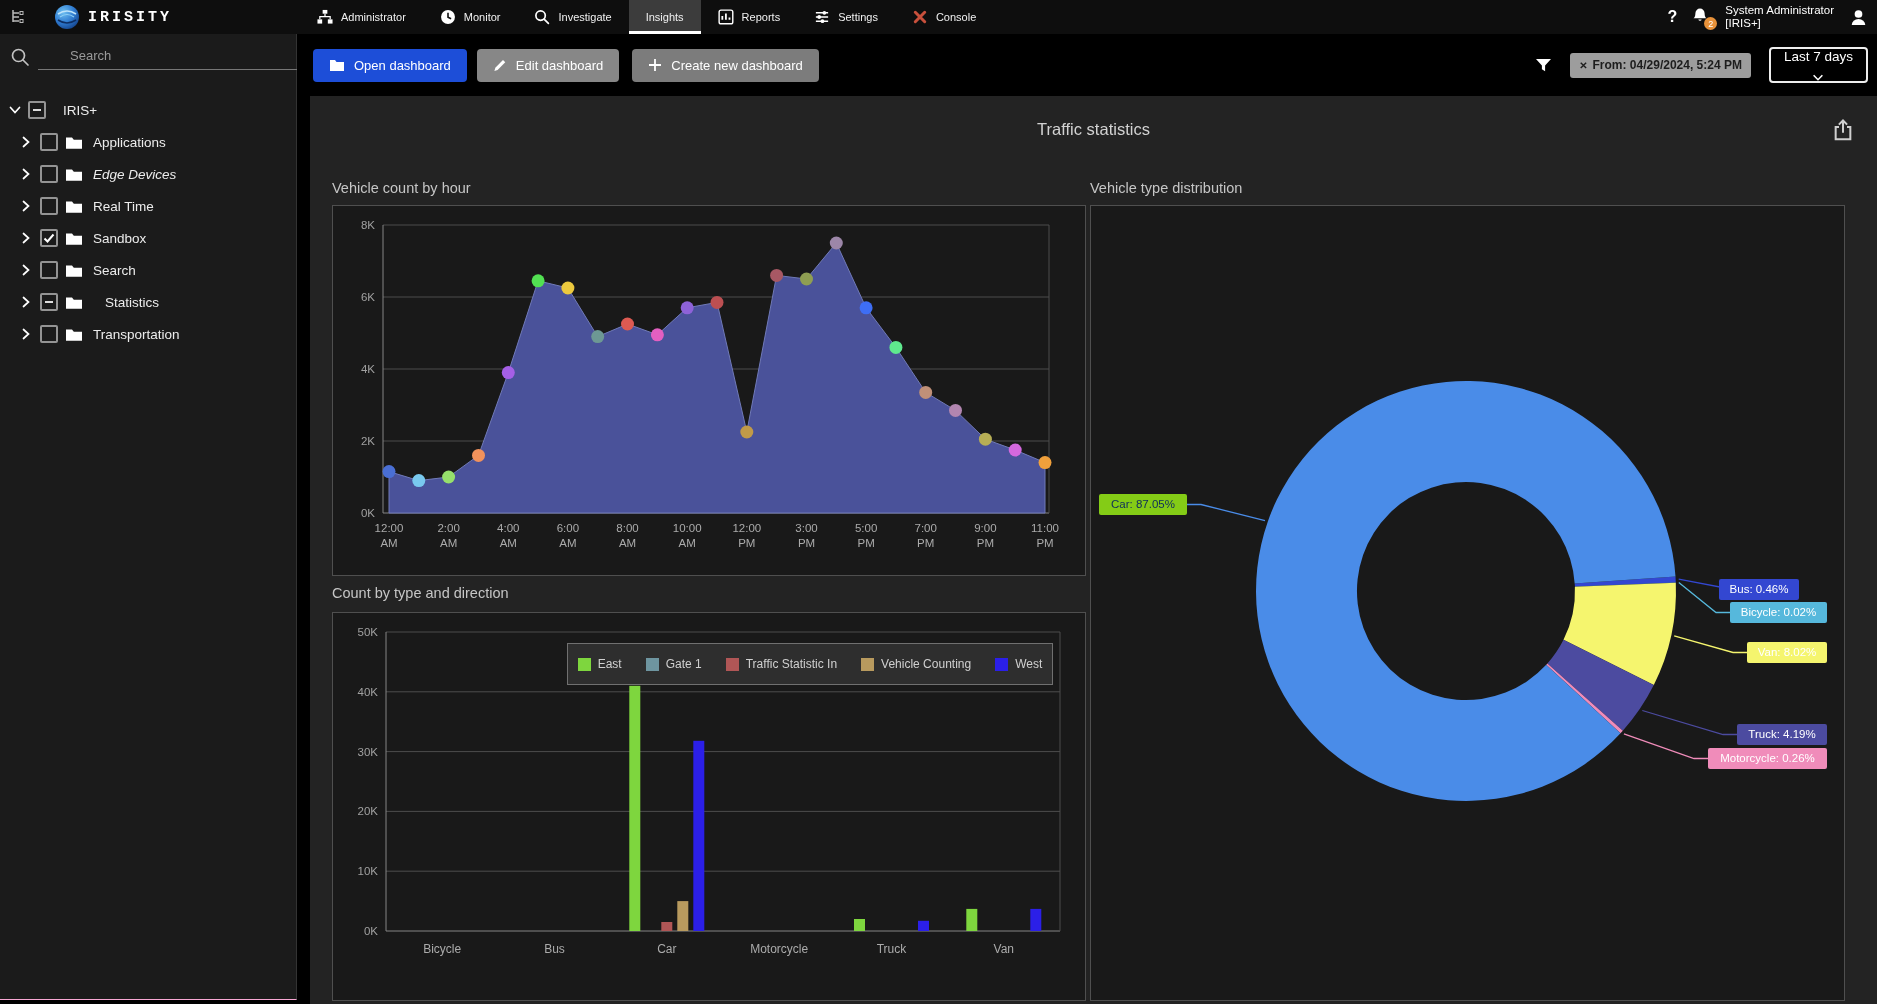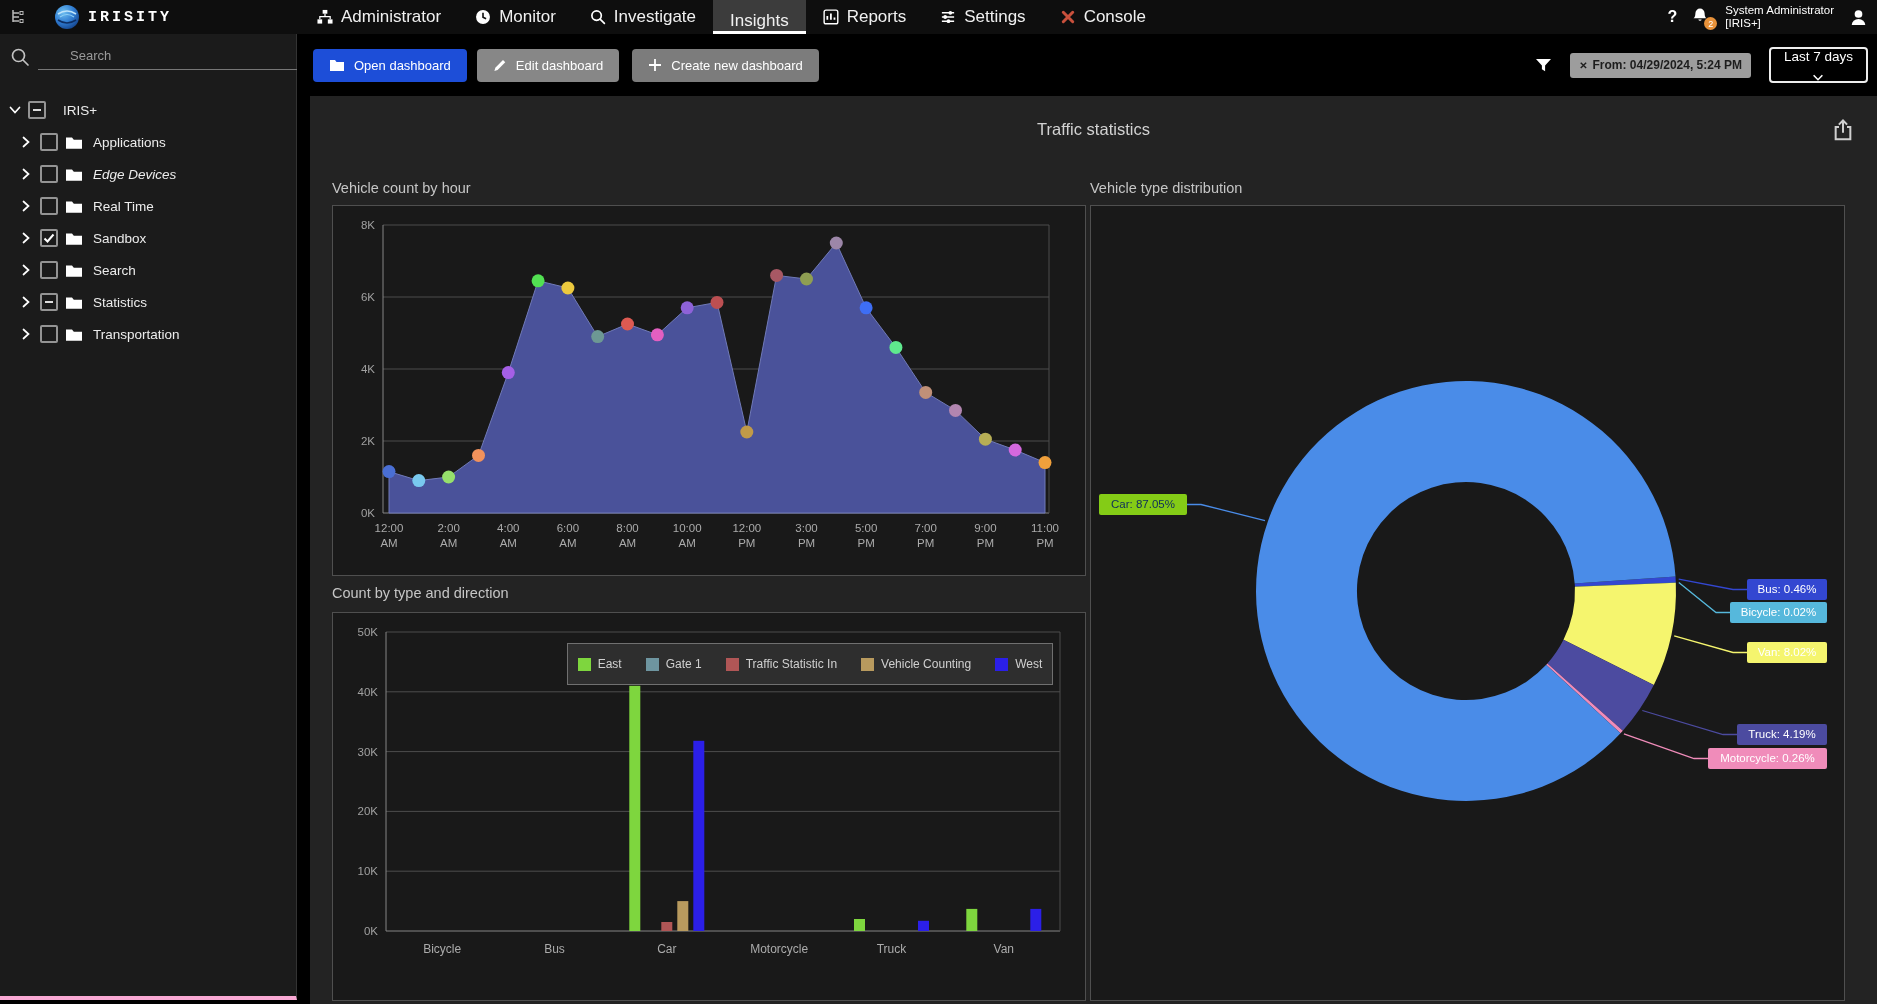--- a/index.html
+++ b/index.html
@@ -8,29 +8,29 @@
     background:#000;font-family:"Liberation Sans",sans-serif;
     -webkit-font-smoothing:antialiased;color:#ddd;
   }
   
   #topnav{position:absolute;left:0;top:0;width:1877px;height:34px;background:#0e0e0e;display:flex;align-items:center;z-index:5;}
   #nav-left{display:flex;align-items:center;gap:0;}
   #tree-rail-icon{margin-left:10px;width:18px;height:18px;}
   #logo{margin-left:26px;width:26px;height:26px;}
   #brand{margin-left:8px;font-family:"Liberation Mono",monospace;font-weight:bold;font-size:15px;letter-spacing:3px;color:#fff;}
   #nav-menu{position:absolute;left:300px;top:0;height:34px;display:flex;align-items:stretch;}
-  .nav-item{display:flex;align-items:center;gap:8px;padding:0 17px;font-size:17px;color:#f0f0f0;cursor:pointer;position:relative;}
+  .nav-item{display:flex;align-items:center;gap:8px;padding:8px 17px;font-size:11px;color:#f0f0f0;cursor:pointer;position:relative;}
   .nav-item.active{background:#3c3c3c;border-bottom:3px solid #fff;padding-top:3px;flex-direction:column;}
   #nav-right{position:absolute;right:0;top:0;height:34px;display:flex;align-items:center;gap:14px;padding-right:8px;}
   #help-icon{font-size:16px;color:#fff;font-weight:bold;cursor:pointer;}
   #bell-wrap{position:relative;width:20px;height:20px;cursor:pointer;}
   #bell-badge{position:absolute;right:-6px;bottom:-3px;width:13px;height:13px;border-radius:50%;background:#e8923a;color:#fff;font-size:9px;display:flex;align-items:center;justify-content:center;}
   #user-block{font-size:11.5px;line-height:13px;color:#fff;text-align:left;}
   
-  #sidebar{position:absolute;left:0;top:34px;width:297px;height:966px;background:#1b1b1b;border-right:1px solid #333;border-bottom:4px solid #f9a8d4;box-sizing:border-box;}
+  #sidebar{position:absolute;left:0;top:34px;width:297px;height:966px;background:#1b1b1b;border-right:1px solid #333;border-bottom:1px solid #f9a8d4;box-sizing:border-box;}
   #search-row{position:relative;height:46px;}
   #search-icon{position:absolute;left:10px;top:13px;}
   #search-input{position:absolute;left:38px;top:10px;width:228px;background:transparent;border:none;border-bottom:1px solid #777;color:#ddd;font-size:13px;padding:4px 0 6px 32px;outline:none;font-family:"Liberation Sans",sans-serif;}
   #search-input::placeholder{color:#9a9a9a;}
   #tree{margin-top:14px;}
   .tree-row{height:32px;display:flex;align-items:center;cursor:pointer;}
   .tw-chev{width:16px;height:16px;flex:0 0 16px;}
   .tw-cb{width:18px;height:18px;flex:0 0 18px;box-sizing:border-box;border:2px solid #949494;border-radius:2px;position:relative;}
   .tw-cb .dash{position:absolute;left:3px;top:5.5px;width:8px;height:2.4px;background:#ddd;}
   .tree-label{font-size:13.5px;color:#ececec;}
@@ -247,21 +247,21 @@
           <polyline points="5.5,3.5 10.5,8 5.5,12.5" stroke="#fff" stroke-width="1.7" fill="none" stroke-linecap="round"></polyline>
         </svg>
         <span class="tw-cb" style="margin-left:6px;">
           <span class="dash"></span>
         </span>
         <span style="margin-left:7px;display:flex;">
           <svg viewBox="0 0 18 15" width="18" height="15" style="flex:0 0 18px;">
             <path d="M1 2.5 h6 l1.8 2.2 H17 v9 H1 Z" fill="#fff"></path>
           </svg>
         </span>
-        <span class="tree-label" style="margin-left:10px;text-align:right;">Statistics</span>
+        <span class="tree-label" style="margin-left:22px;text-align:right;">Statistics</span>
       </div>
       <div class="tree-row">
         <svg class="tw-chev" viewBox="0 0 16 16" style="margin-left:18px;">
           <polyline points="5.5,3.5 10.5,8 5.5,12.5" stroke="#fff" stroke-width="1.7" fill="none" stroke-linecap="round"></polyline>
         </svg>
         <span class="tw-cb" style="margin-left:6px;"></span>
         <span style="margin-left:7px;display:flex;">
           <svg viewBox="0 0 18 15" width="18" height="15" style="flex:0 0 18px;">
             <path d="M1 2.5 h6 l1.8 2.2 H17 v9 H1 Z" fill="#fff"></path>
           </svg>
@@ -434,19 +434,19 @@
         <path d="M531.8,524.7 A210,210 0 0 1 529.5,527.2 L455.2,458.8 A109,109 0 0 0 456.4,457.5 Z" fill="#f08cba"></path>
         <path d="M529.5,527.2 A210,210 0 1 1 584.5,370.4 L483.7,377.4 A109,109 0 1 0 455.2,458.8 Z" fill="#4a8ce8"></path>
         <polyline points="174.0,314.6 110,298.5 96,298.5" stroke="#4a8ce8" stroke-width="1.3" fill="none"></polyline>
         <polyline points="587.7,373.2 642,383.5 656,383.5" stroke="#3347d1" stroke-width="1.3" fill="none"></polyline>
         <polyline points="587.8,376.4 625,406.5 639,406.5" stroke="#56b8dc" stroke-width="1.3" fill="none"></polyline>
         <polyline points="583.2,429.9 642,446.5 656,446.5" stroke="#f5f56e" stroke-width="1.3" fill="none"></polyline>
         <polyline points="551.3,504.5 632,528.5 646,528.5" stroke="#4c4ba0" stroke-width="1.3" fill="none"></polyline>
         <polyline points="532.9,527.9 603,552.5 617,552.5" stroke="#f08cba" stroke-width="1.3" fill="none"></polyline>
       </svg>
       <div class="pie-chip" style="left: 8px; top: 288px; width: 88px; background: #84cc16; color: rgb(14, 45, 92);">Car: 87.05%</div>
-      <div class="pie-chip" style="left: 656px; top: 373px; width: 80px; background: rgb(51, 71, 209); color: rgb(255, 255, 255);">Bus: 0.46%</div>
+      <div class="pie-chip" style="left: 628px; top: 373px; width: 80px; background: rgb(51, 71, 209); color: rgb(255, 255, 255);">Bus: 0.46%</div>
       <div class="pie-chip" style="left: 639px; top: 396px; width: 97px; background: rgb(86, 184, 220); color: rgb(255, 255, 255);">Bicycle: 0.02%</div>
       <div class="pie-chip" style="left: 656px; top: 436px; width: 80px; background: rgb(245, 245, 110); color: rgb(255, 255, 255);">Van: 8.02%</div>
       <div class="pie-chip" style="left: 646px; top: 518px; width: 90px; background: rgb(76, 75, 160); color: rgb(255, 255, 255);">Truck: 4.19%</div>
       <div class="pie-chip" style="left: 617px; top: 542px; width: 119px; background: rgb(240, 140, 186); color: rgb(255, 255, 255);">Motorcycle: 0.26%</div>
     </div>
 </div>
 
 </body></html>

